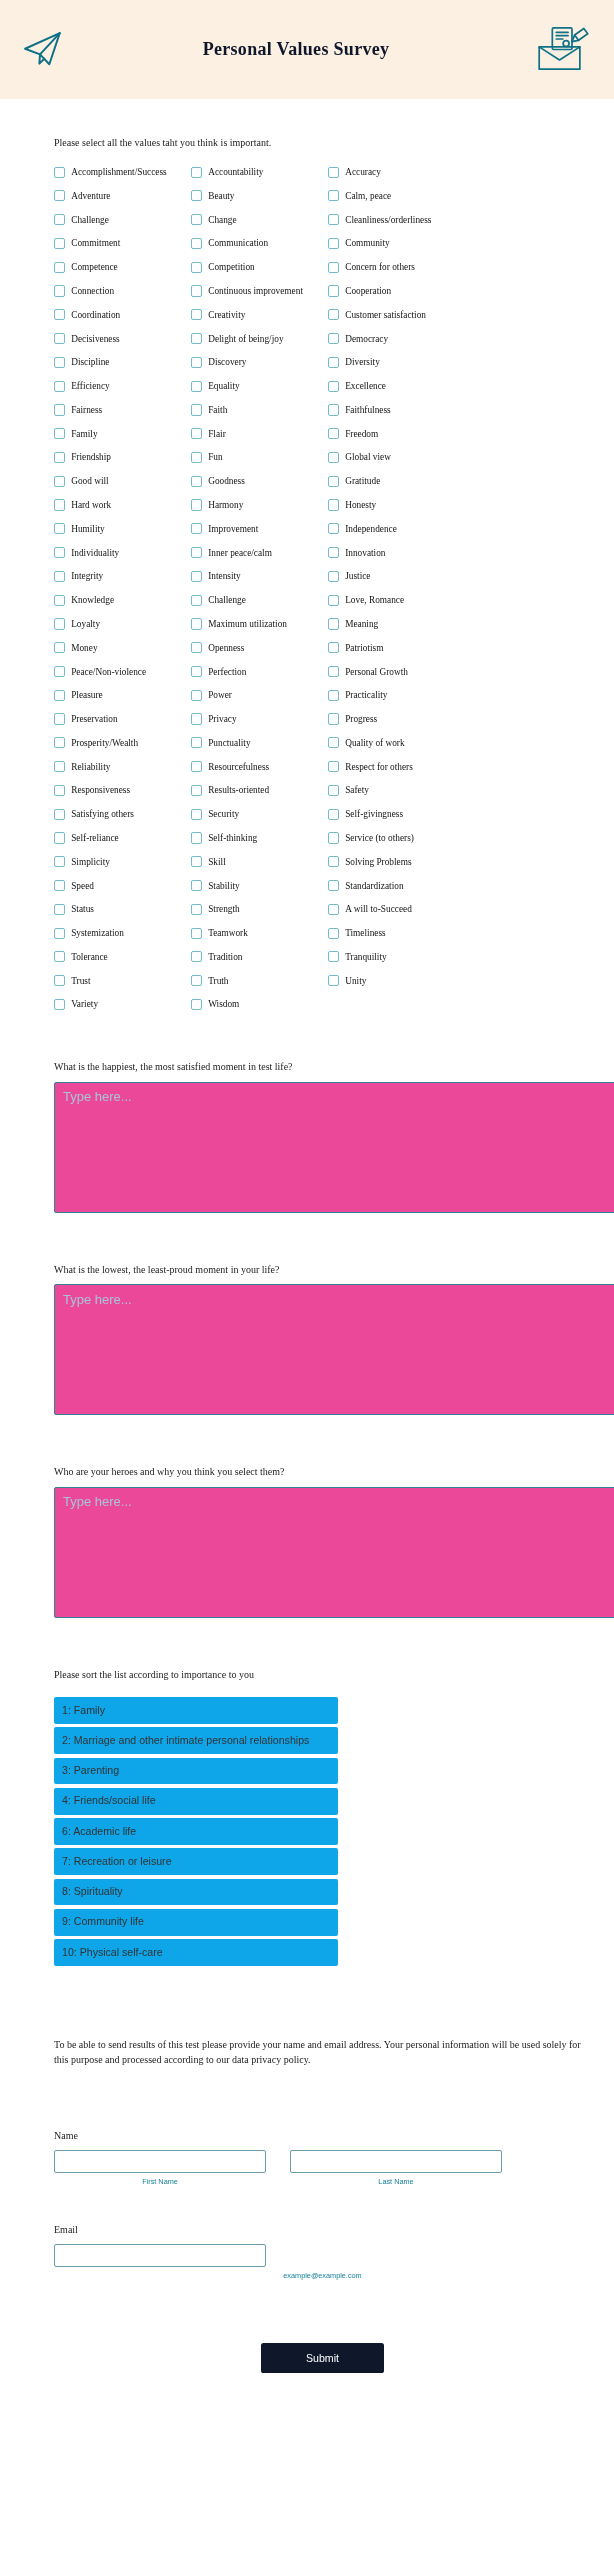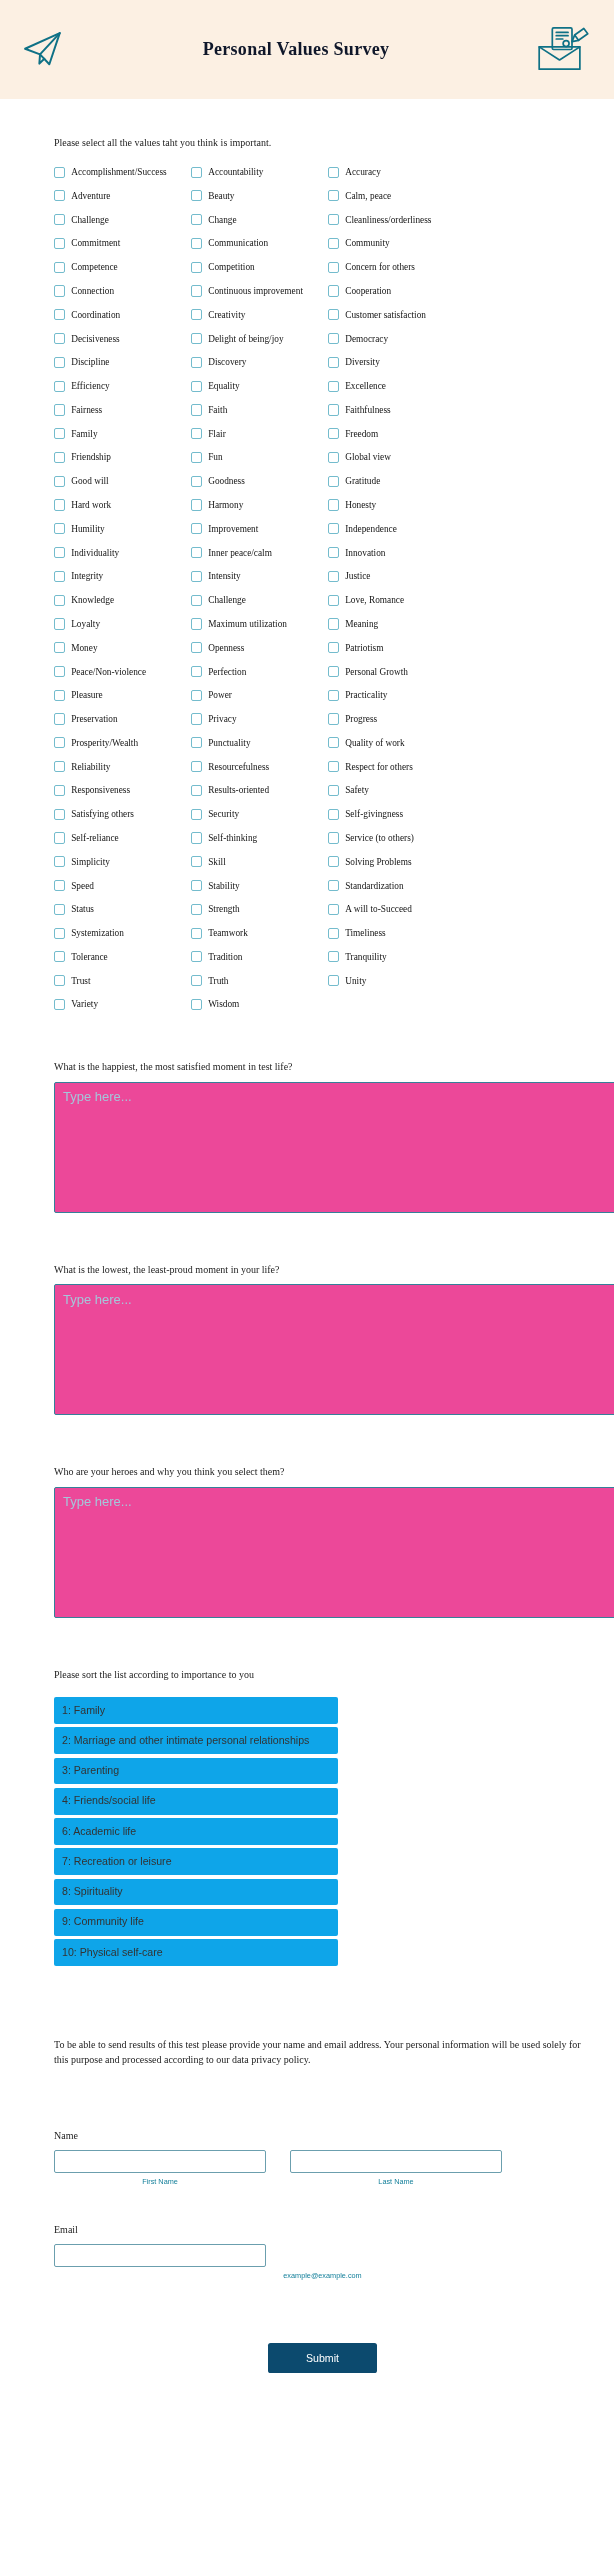--- a/index.html
+++ b/index.html
@@ -127,23 +127,23 @@
     margin-top: 4px;
     font-family: "Liberation Sans", sans-serif;
     font-size: 7.3px;
     color: #16809b;
     text-align: center;
   }
 
   
   .submit-row { text-align: center; }
   .submit-btn {
-    width: 109px;
+    width: 123px;
     height: 30px;
-    background: #0c4a6e;
+    background: #0f172a;
     color: #fff;
     border: none;
     border-radius: 2.6px;
     font-family: "Liberation Sans", sans-serif;
     font-size: 10.6px;
     cursor: pointer;
   }
 </style>
 </head>
 <body>

